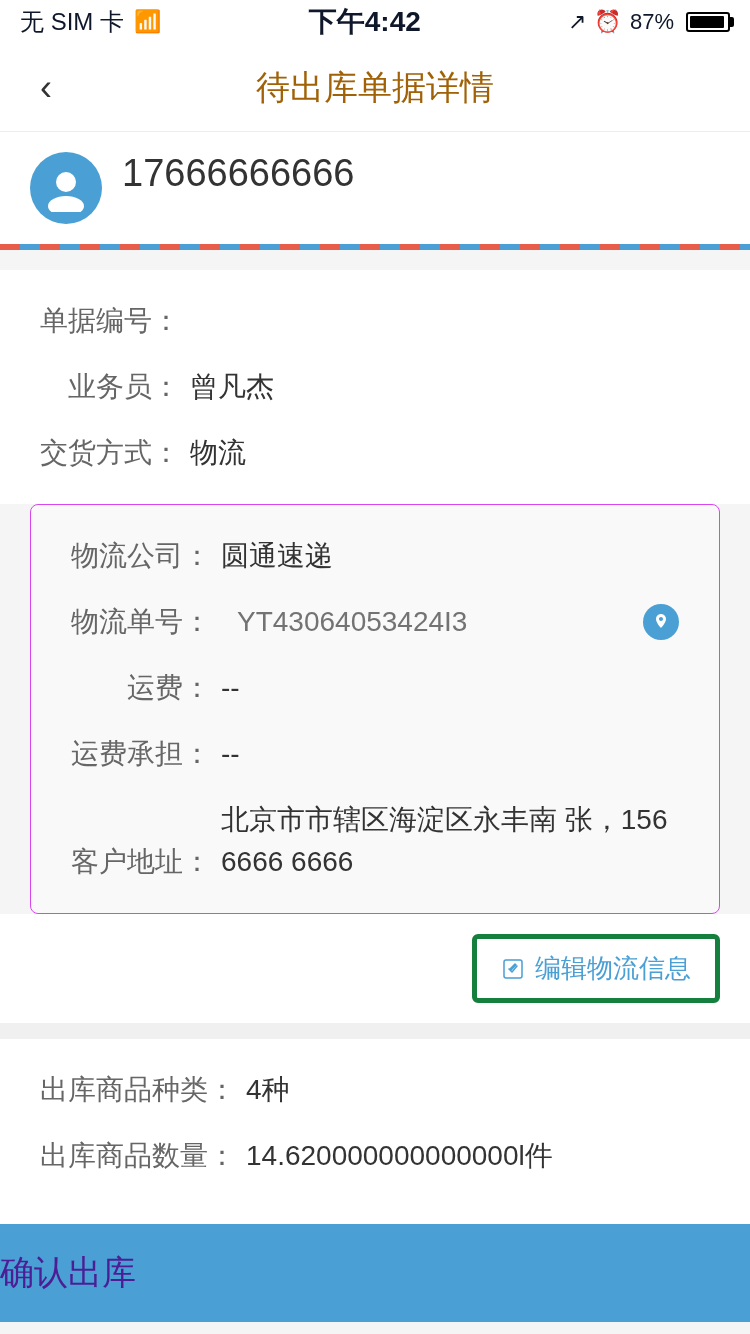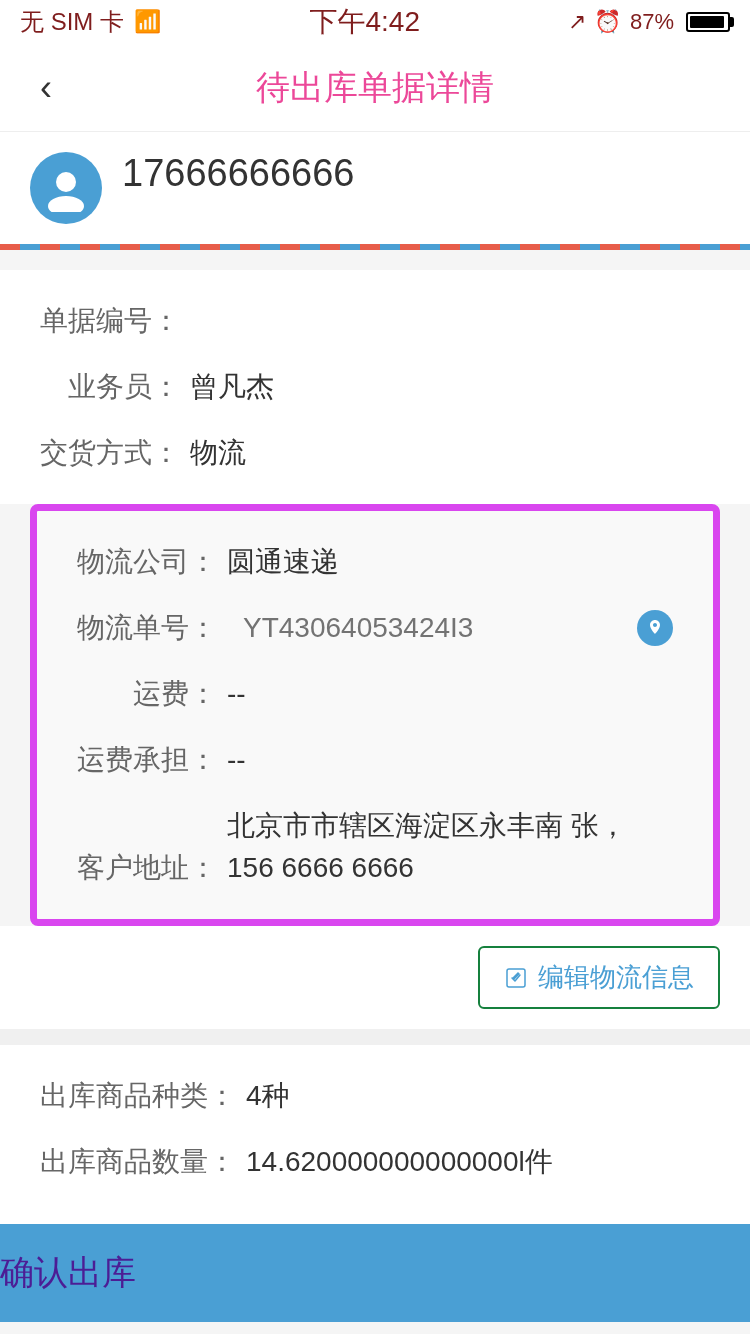--- a/index.html
+++ b/index.html
@@ -15,24 +15,24 @@
 
     
     .status-bar {
       background: #fff;
       height: 44px;
       display: flex;
       align-items: center;
       justify-content: space-between;
       padding: 0 20px;
       font-size: 24px;
-      color: #7f1d1d;
+      color: #0f172a;
     }
     .status-left { display: flex; align-items: center; gap: 10px; font-size: 24px; }
-    .status-center { font-size: 28px; font-weight: 400; }
+    .status-center { font-size: 28px; font-weight: 700; }
     .status-right { display: flex; align-items: center; gap: 8px; font-size: 22px; }
     .wifi-icon { font-size: 22px; }
     .battery-bar {
       display: inline-block;
       width: 44px; height: 20px;
       border: 2px solid #000;
       border-radius: 3px;
       position: relative;
       margin-left: 4px;
     }
@@ -68,21 +68,21 @@
       color: #333;
       cursor: pointer;
       padding: 10px;
     }
     .nav-title {
       position: absolute;
       left: 50%;
       transform: translateX(-50%);
       font-size: 34px;
       font-weight: 500;
-      color: #ec4899;
+      color: #a16207;
     }
 
     
     .customer-header {
       background: #fff;
       padding: 20px 30px;
       display: flex;
       align-items: flex-start;
       gap: 20px;
     }
@@ -135,21 +135,21 @@
       padding-right: 10px;
     }
     .info-value {
       color: #333;
       flex: 1;
     }
 
     
     .logistics-card {
       background: #f9f9f9;
-      border: 7px solid #d946ef;
+      border: 1px solid #d946ef;
       border-radius: 8px;
       margin: 20px 0 0 0;
       padding: 30px 40px;
     }
 
     .tracking-row {
       display: flex;
       align-items: center;
       gap: 16px;
     }
@@ -167,21 +167,21 @@
     }
 
     
     .edit-logistics-btn {
       display: flex;
       justify-content: flex-end;
       padding: 20px 30px;
       background: #fff;
     }
     .btn-outline {
-      border: 2px solid #15803d;
+      border: 5px solid #15803d;
       color: #4a9fd4;
       background: #fff;
       border-radius: 6px;
       padding: 12px 24px;
       font-size: 26px;
       display: flex;
       align-items: center;
       gap: 10px;
       cursor: pointer;
     }

